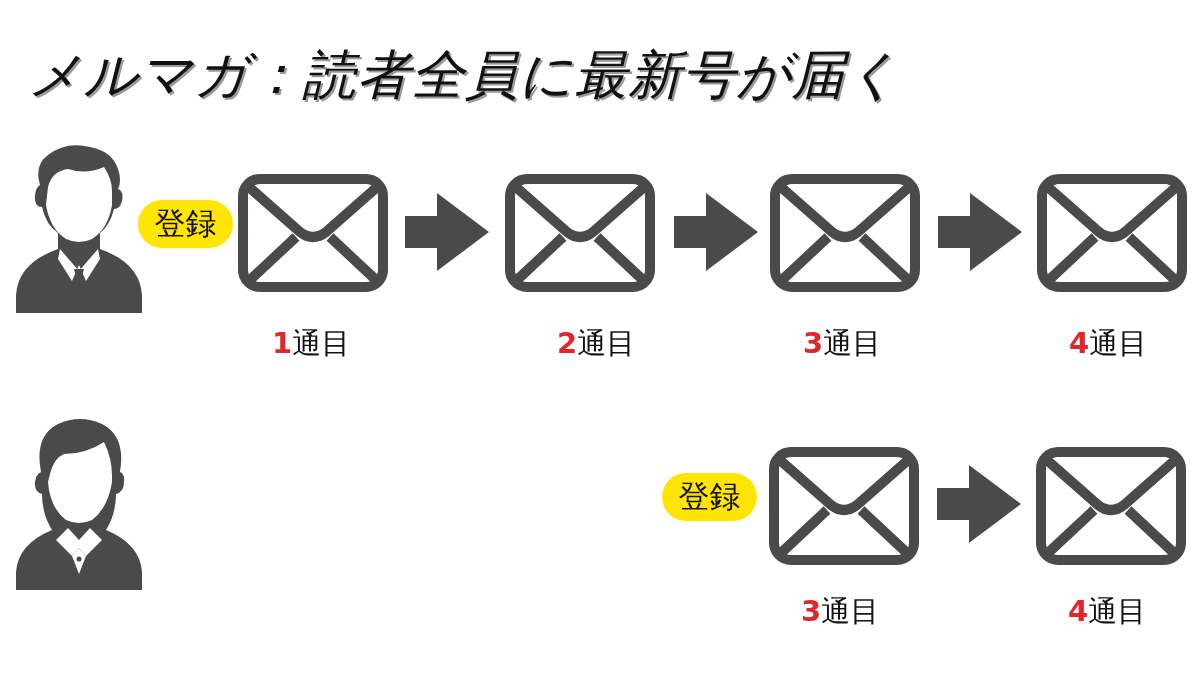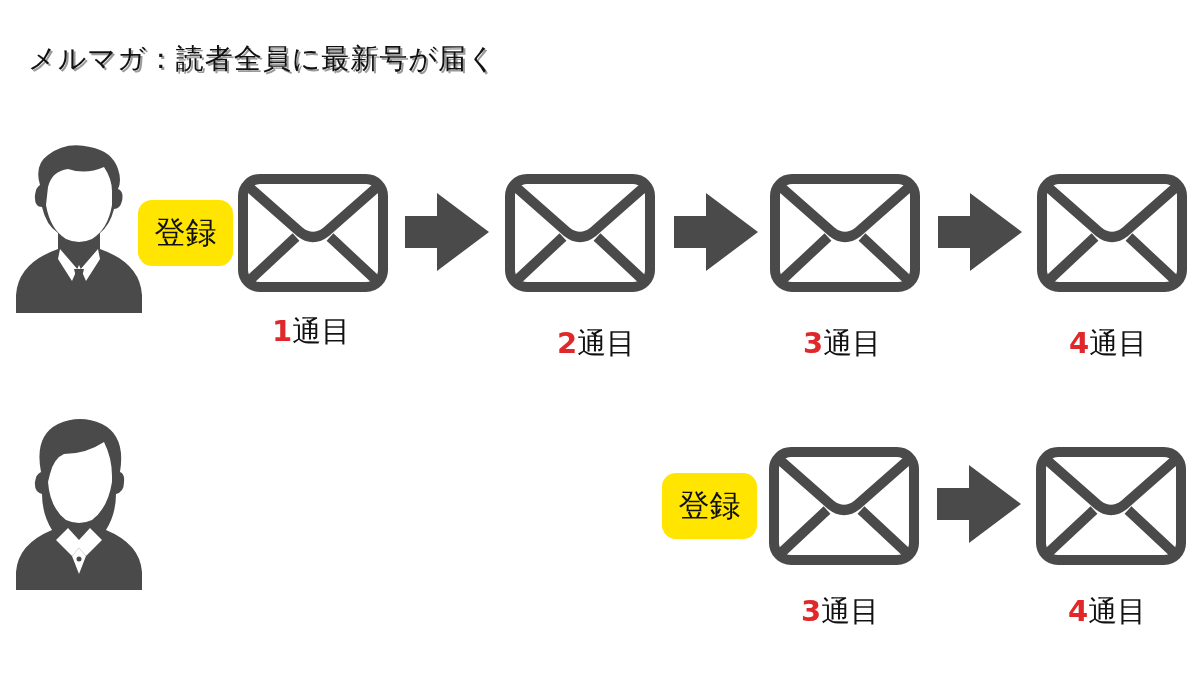--- a/index.html
+++ b/index.html
@@ -3,26 +3,27 @@
 <meta charset="utf-8">
 <style>
   html, body { margin: 0; padding: 0; }
   body {
     width: 1200px; height: 675px; background: #ffffff; position: relative; overflow: hidden;
     font-family: "DejaVu Sans", "Liberation Sans", sans-serif;
   }
   .title {
     position: absolute; left: 28px; top: 40px;
     font-family: "DejaVu Serif", "Liberation Serif", serif;
-    font-size: 28px; color: #111; letter-spacing: 1px;
+    font-size: 53px; color: #111; letter-spacing: 1px;
     text-shadow: 2px 2px 0 #9a9a9a; white-space: nowrap;
+    font-style: italic;
   }
   .abs { position: absolute; }
   .badge {
-    position: absolute; width: 95px; height: 66px; background: #ffe500; border-radius: 14px;
+    position: absolute; width: 95px; height: 48px; background: #ffe500; border-radius: 26px;
     display: flex; align-items: center; justify-content: center;
     font-size: 31px; color: #111; font-weight: 500;
   }
   .envelope { position: absolute; width: 150px; height: 118px; }
   .arrow { position: absolute; width: 84px; height: 78px; }
   .label {
     position: absolute; font-size: 29px; color: #111; white-space: nowrap;
     font-weight: bold; letter-spacing: 0px;
   }
   .label .num { color: #e0282a; }
@@ -70,21 +71,21 @@
 <svg class="envelope" style="left:770px;top:174px">
     <use href="#env"></use>
   </svg>
 <svg class="arrow" style="left:938px;top:193px">
     <use href="#arr"></use>
   </svg>
 <svg class="envelope" style="left:1037px;top:174px">
     <use href="#env"></use>
   </svg>
 
-<div class="label" style="left:272px;top:312px"><span class="num">1</span><span class="unit">通目</span></div>
+<div class="label" style="left:272px;top:324px"><span class="num">1</span><span class="unit">通目</span></div>
 <div class="label" style="left:557px;top:324px"><span class="num">2</span><span class="unit">通目</span></div>
 <div class="label" style="left:803px;top:324px"><span class="num">3</span><span class="unit">通目</span></div>
 <div class="label" style="left:1069px;top:324px"><span class="num">4</span><span class="unit">通目</span></div>
 
 <svg class="abs" style="left:8px;top:418px" width="142" height="172" viewBox="0 0 142 172">
   <path d="M8 172 L8 154 Q10 126 44 112 Q34 96 34 76 Q26 74 27 64 Q28 56 33 54 Q26 18 50 6 Q72 -4 94 6 Q118 18 112 54 Q117 56 116 64 Q116 74 108 76 Q108 96 98 112 Q132 126 134 154 L134 172 Z" fill="#4a4a4a"></path>
   <path d="M42 56 Q46 40 56 36 Q78 36 96 24 Q104 40 104 58 L104 64 Q100 90 84 102 Q71 108 58 102 Q42 90 40 64 Z" fill="#ffffff"></path>
   <path d="M48 122 L60 110 L71 122 L82 110 L94 122 L78 138 L71 130 L64 138 Z" fill="#ffffff"></path>
   <path d="M64 138 L71 130 L78 138 L71 156 Z" fill="#ffffff"></path>
   <circle cx="71" cy="141" r="2.5" fill="#4a4a4a"></circle>

